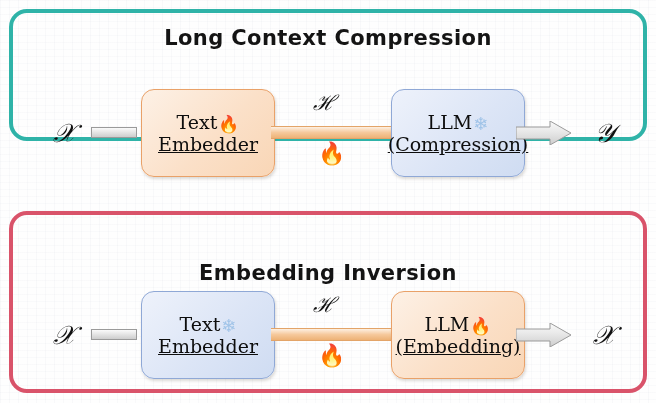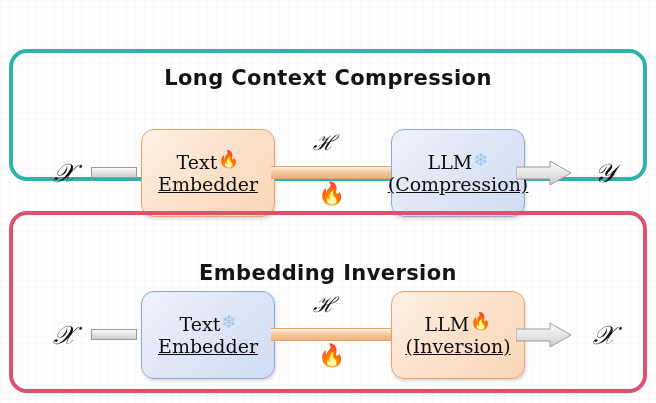--- a/index.html
+++ b/index.html
@@ -32,21 +32,20 @@
     left: 9px;
     width: 638px;
     border-radius: 18px;
     box-sizing: border-box;
     background: transparent;
   }
   #panel-top {
     top: 9px;
     height: 132px;
     border: 4.5px solid #2fb3a8;
-    margin-top: 40px;
   }
   #panel-bottom {
     top: 211px;
     height: 182px;
     border: 4.5px solid #d9536a;
   }
 
   .panel-title {
     position: absolute;
     left: 0;
@@ -141,21 +140,21 @@
     background: linear-gradient(135deg, #fdf1e6 0%, #fbe0c8 55%, #f9d6b6 100%);
     border: 1.6px solid #e9a168;
   }
   .box-blue {
     background: linear-gradient(135deg, #eef2fb 0%, #dce5f6 55%, #cfdcf2 100%);
     border: 1.6px solid #8fa8d6;
   }
 
   .box-line1 {
     display: flex;
-    align-items: flex-start;
+    align-items: flex-end;
     gap: 1px;
     white-space: nowrap;
   }
   .box-line2 { white-space: nowrap; text-decoration: underline; }
 
   
   .glyph {
     font-family: "DejaVu Sans", sans-serif;
     font-size: 17px;
     line-height: 1;
@@ -267,21 +266,21 @@
 
       <div class="wire-orange"></div>
       <span class="h-label">ℋ</span>
       <span class="flame-drop">🔥</span>
 
       <div class="box box-orange box-right">
         <div class="box-line1">
           <span>LLM</span>
           <span class="glyph glyph-fire">🔥</span>
         </div>
-        <div class="box-line2">(Inversion)</div>
+        <div class="box-line2">(Embedding)</div>
       </div>
 
       <svg class="arrow-out" viewBox="0 0 56 24">
         <defs>
           <linearGradient id="gradArrowBot" x1="0" y1="0" x2="0" y2="1">
             <stop offset="0%" stop-color="#fafafa"></stop>
             <stop offset="45%" stop-color="#e8e8e8"></stop>
             <stop offset="100%" stop-color="#cdcdcd"></stop>
           </linearGradient>
         </defs>

